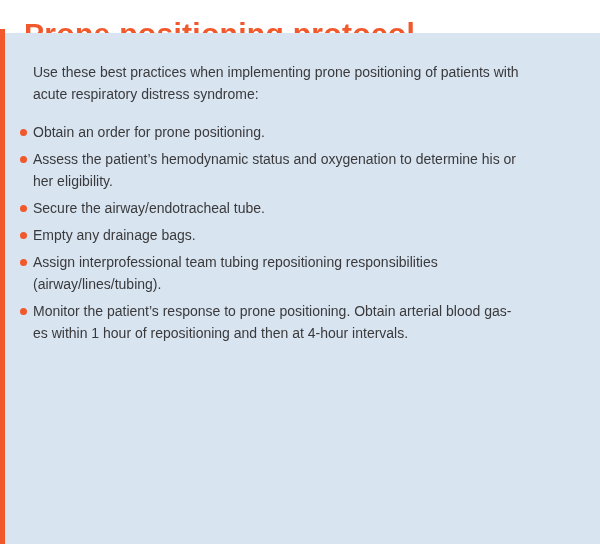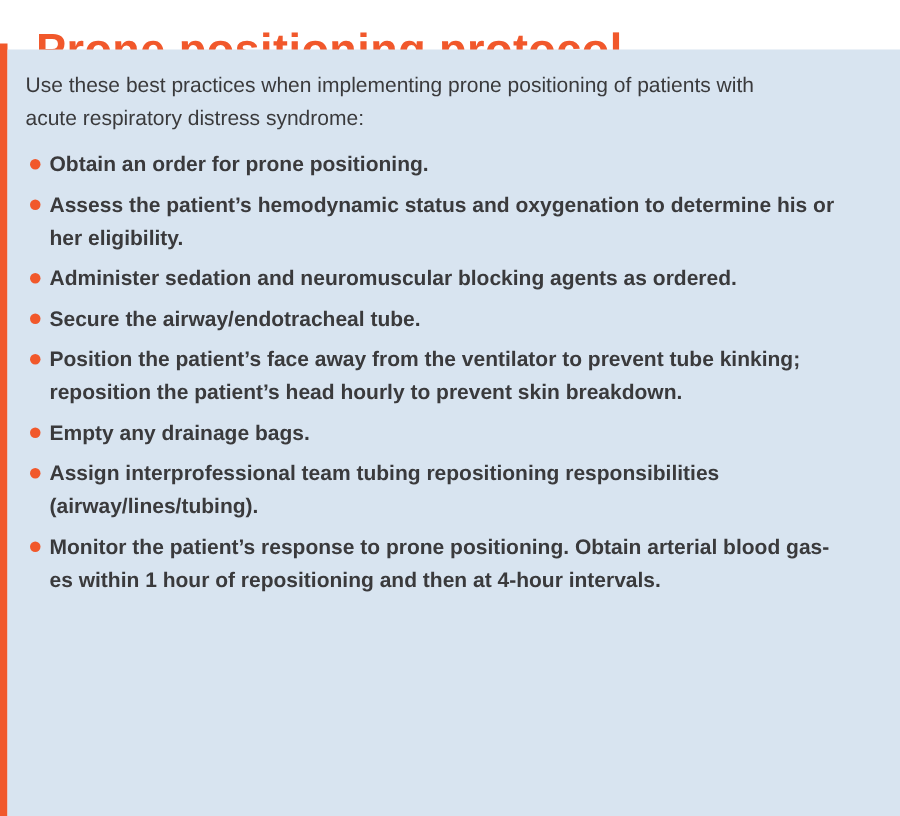--- a/index.html
+++ b/index.html
@@ -32,21 +32,21 @@
     background: #D8E4F0;
   }
   .panel-content {
     padding: 12px 10px 0 12px;
     color: #3A3A3C;
     font-size: 14px;
     line-height: 22px;
   }
   .intro-text {
     white-space: pre-line;
-    margin: 0;
+    margin: 16px;
   }
   ul.bullet-list {
     list-style: none;
     margin: 9px 0 0 0;
     padding: 0;
   }
   ul.bullet-list li {
     position: relative;
     padding-left: 16px;
     margin: 0 0 5px 0;
@@ -54,21 +54,20 @@
   .bullet-dot {
     position: absolute;
     left: 3px; top: 7.5px;
     width: 7px; height: 7px;
     border-radius: 50%;
     background: #F1582B;
   }
   .bullet-text {
     white-space: pre-line;
     display: block;
-    font-weight: bold;
   }
 </style>
 </head>
 <body>
 
 <h1 class="page-title">Prone positioning protocol</h1>
 
 <div class="accent-bar"></div>
 
 <div class="panel">
@@ -80,30 +79,21 @@
           <span class="bullet-dot"></span>
           <span class="bullet-text">Obtain an order for prone positioning.</span>
         </li>
       <li>
           <span class="bullet-dot"></span>
           <span class="bullet-text">Assess the patient’s hemodynamic status and oxygenation to determine his or
 her eligibility.</span>
         </li>
       <li>
           <span class="bullet-dot"></span>
-          <span class="bullet-text">Administer sedation and neuromuscular blocking agents as ordered.</span>
-        </li>
-      <li>
-          <span class="bullet-dot"></span>
           <span class="bullet-text">Secure the airway/endotracheal tube.</span>
-        </li>
-      <li>
-          <span class="bullet-dot"></span>
-          <span class="bullet-text">Position the patient’s face away from the ventilator to prevent tube kinking;
-reposition the patient’s head hourly to prevent skin breakdown.</span>
         </li>
       <li>
           <span class="bullet-dot"></span>
           <span class="bullet-text">Empty any drainage bags.</span>
         </li>
       <li>
           <span class="bullet-dot"></span>
           <span class="bullet-text">Assign interprofessional team tubing repositioning responsibilities
 (airway/lines/tubing).</span>
         </li>

